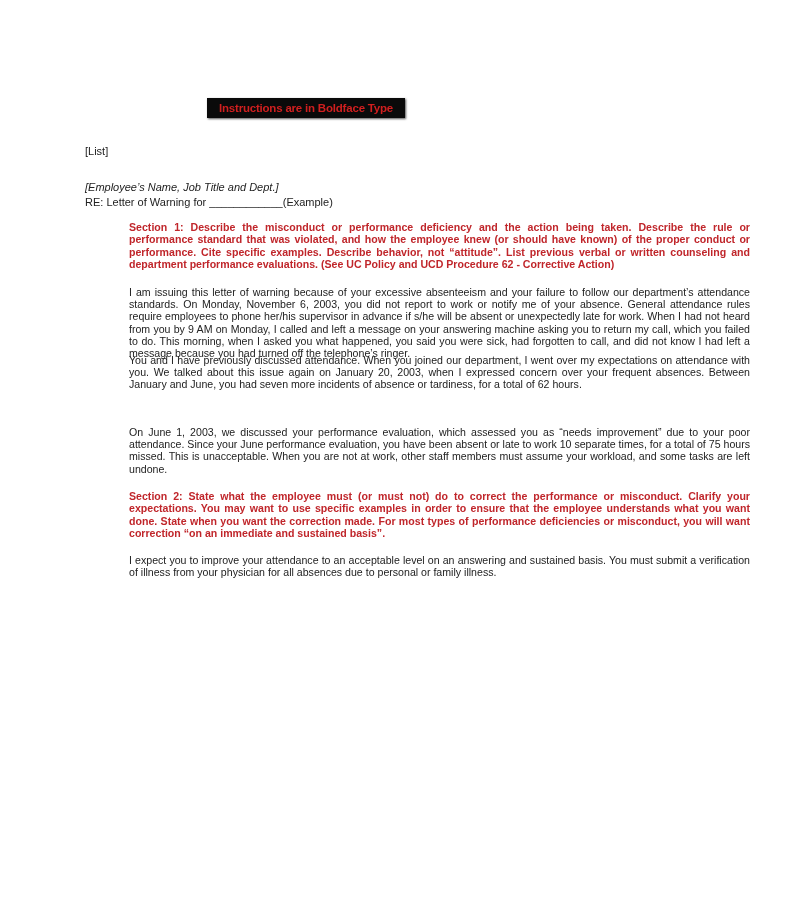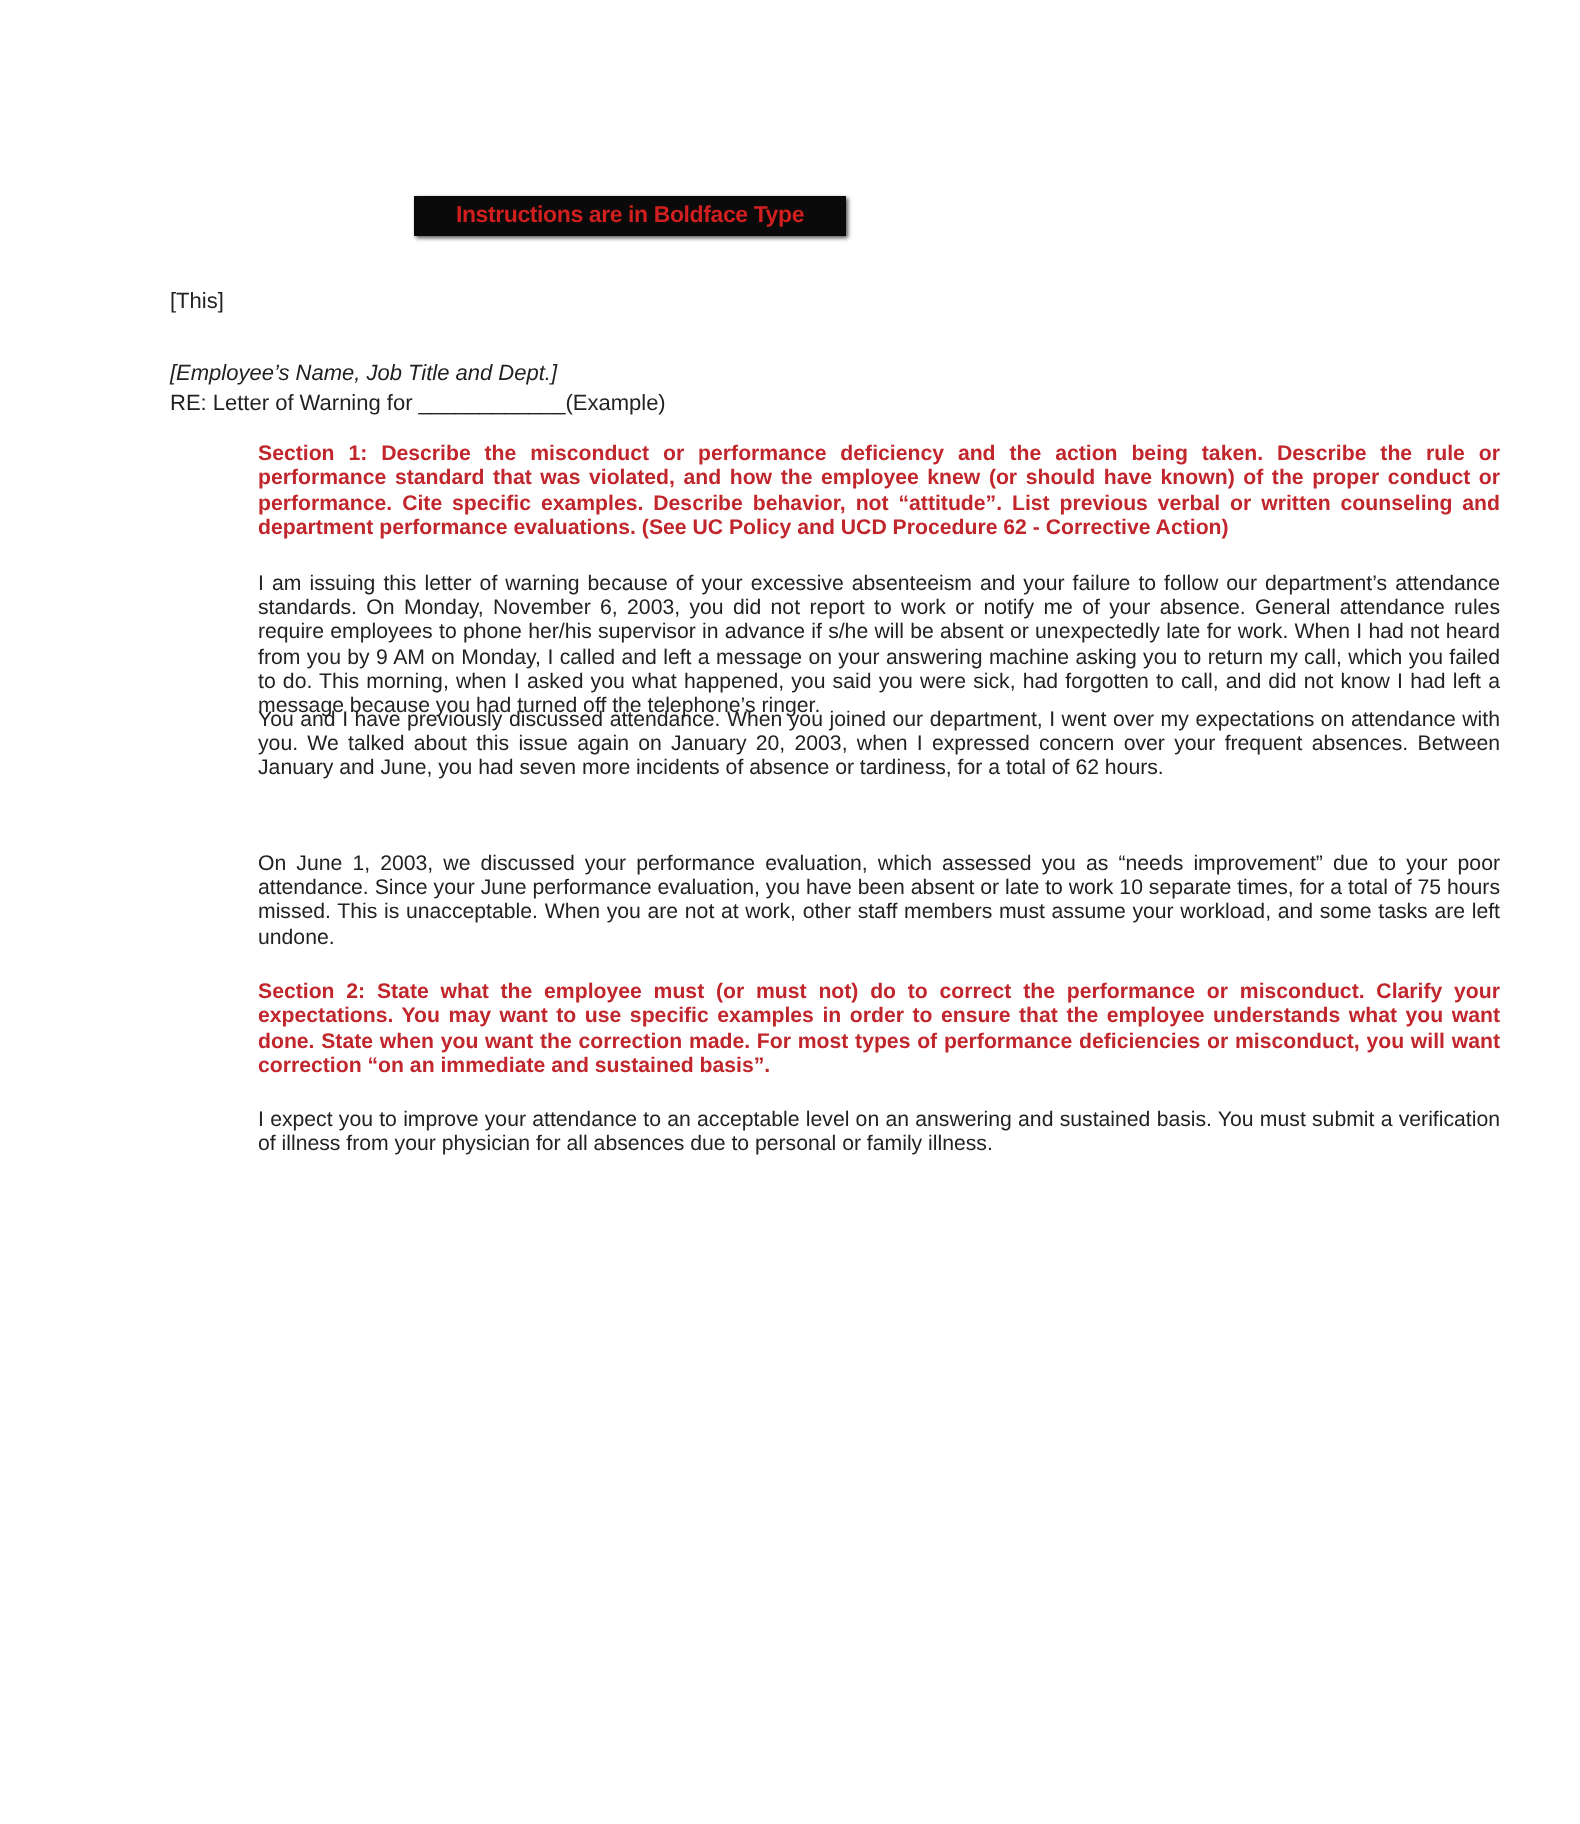--- a/index.html
+++ b/index.html
@@ -1,27 +1,27 @@
 <!DOCTYPE html>
 <html><head>
   <meta charset="utf-8">
   <style>
     html, body { margin:0; padding:0; background:#ffffff; }
     body { width:790px; height:912px; position:relative; overflow:hidden; font-family:"Liberation Sans", sans-serif; color:#222; }
-    .banner { position:absolute; left:207px; top:98px; width:216px; height:20px; background:#0a0a0a; color:#d11f1f; font-weight:bold; font-size:11.5px; line-height:20px; text-align:center; letter-spacing:-0.2px; box-shadow:1px 1px 2px #555; }
+    .banner { position:absolute; left:207px; top:98px; width:198px; height:20px; background:#0a0a0a; color:#d11f1f; font-weight:bold; font-size:11.5px; line-height:20px; text-align:center; letter-spacing:-0.2px; box-shadow:1px 1px 2px #555; }
     .line { position:absolute; left:85px; font-size:11px; line-height:13px; white-space:nowrap; }
     .para { position:absolute; left:85px; width:621px; font-size:10.6px; line-height:12.2px; text-align:justify;margin-left:44px; }
     .instr { color:#c0262b; font-weight:bold; font-size:10.6px; line-height:12.3px; }
   </style>
 </head>
 <body>
 
 <div class="banner">Instructions are in Boldface Type</div>
 
-<div class="line" style="top:145px;">[This]</div>
+<div class="line" style="top:145px;">[List]</div>
 <div class="line" style="top:181px;font-style:italic;">[Employee’s Name, Job Title and Dept.]</div>
 <div class="line" style="top:196px;text-align:right;">RE:  Letter of Warning for ____________(Example)</div>
 
 <div class="para instr" style="top:221px;">Section 1:  Describe the misconduct or performance deficiency and the action being taken.  Describe the rule or performance standard that was violated, and how the employee knew (or should have known) of the proper conduct or performance.  Cite specific examples.  Describe behavior, not “attitude”.  List previous verbal or written counseling and department performance evaluations.   (See UC Policy and UCD Procedure 62 - Corrective Action)</div>
 
 <div class="para" style="top:286px;">I am issuing this letter of warning because of your excessive absenteeism and your failure to follow our department’s attendance standards.  On Monday, November 6, 2003, you did not report to work or notify me of your absence.  General attendance rules require employees to phone her/his supervisor in advance if s/he will be absent or unexpectedly late for work.  When I had not heard from you by 9 AM on Monday, I called and left a message on your answering machine asking you to return my call, which you failed to do.  This morning, when I asked you what happened, you said you were sick, had forgotten to call, and did not know I had left a message because you had turned off the telephone’s ringer.</div>
 <div class="para" style="top:354px;">You and I have previously discussed attendance.  When you joined our department, I went over my expectations on attendance with you.  We talked about this issue again on January 20, 2003, when I expressed concern over your frequent absences.  Between January and June, you had seven more incidents of absence or tardiness, for a total of 62 hours.</div>
 <div class="para" style="top:426px;">On June 1, 2003, we discussed your performance evaluation, which assessed you as “needs improvement” due to your poor attendance.  Since your June performance evaluation, you have been absent or late to work 10 separate times, for a total of 75 hours missed.  This is unacceptable.  When you are not at work, other staff members must assume your workload, and some tasks are left undone.</div>
 
 <div class="para instr" style="top:490px;">Section 2:   State what the employee must (or must not) do to correct the performance or misconduct.  Clarify your expectations.  You may want to use specific examples in order to ensure that the employee understands what you want done.  State when you want the correction made. For most types of performance deficiencies or misconduct, you will want correction “on an immediate and sustained basis”.</div>

